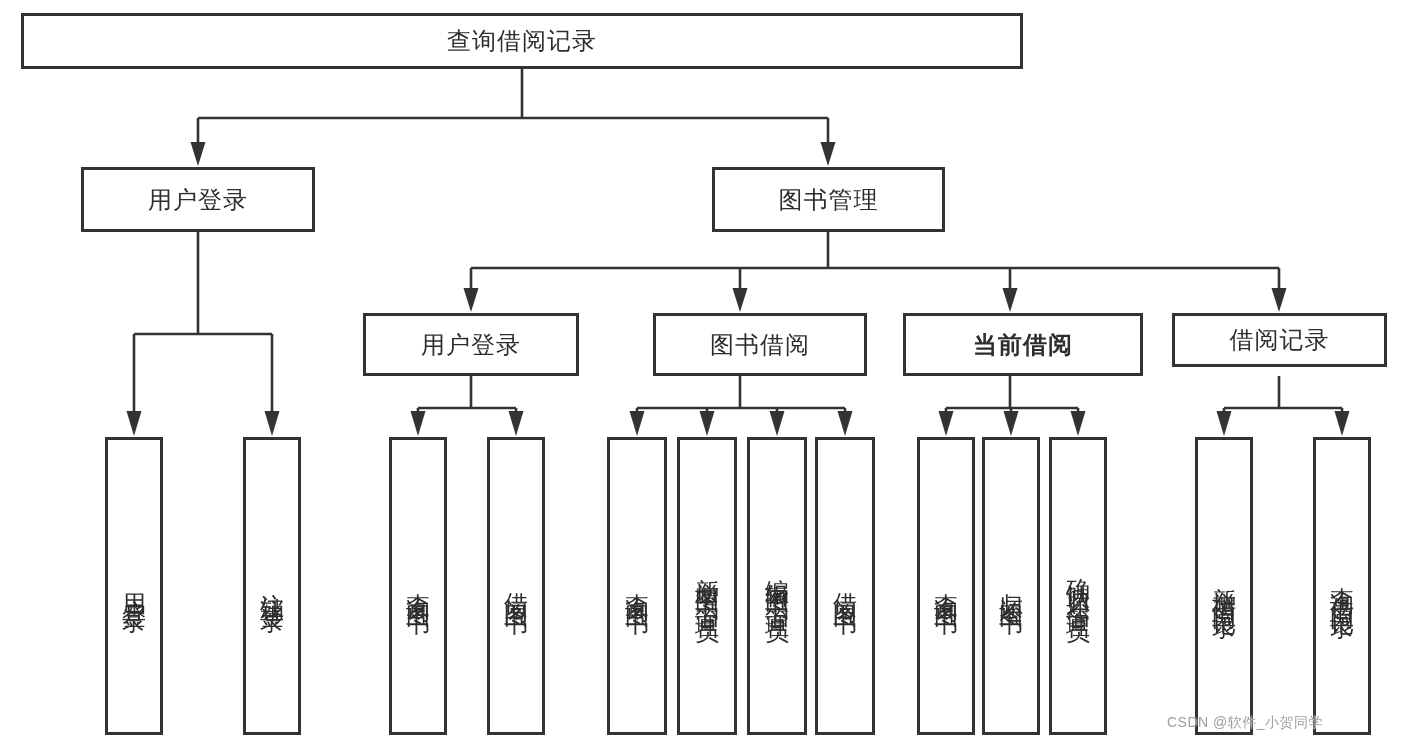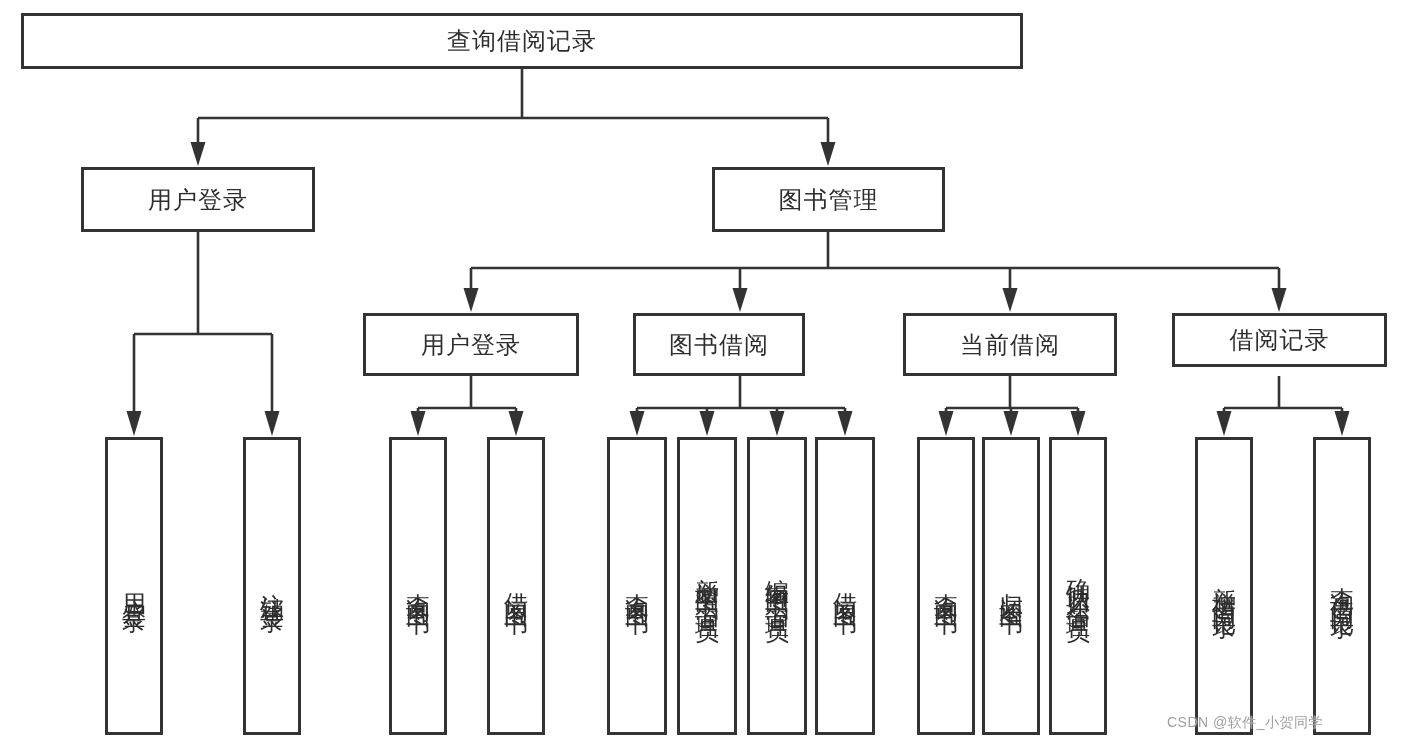--- a/index.html
+++ b/index.html
@@ -103,22 +103,22 @@
       <polygon points="1334.5,411 1349.5,411 1342,436"></polygon>
     </g>
   </svg>
 
   <div class="node" style="left:21px;top:13px;width:1002px;height:56px;">查询借阅记录</div>
 
   <div class="node" style="left:81px;top:167px;width:234px;height:65px;">用户登录</div>
   <div class="node" style="left:712px;top:167px;width:233px;height:65px;text-align:center;">图书管理</div>
 
   <div class="node" style="left:363px;top:313px;width:216px;height:63px;">用户登录</div>
-  <div class="node" style="left:633px;top:313px;width:172px;height:63px;">图书借阅</div>
-  <div class="node" style="left:903px;top:313px;width:214px;height:63px;">当前借阅</div>
+  <div class="node" style="left:653px;top:313px;width:214px;height:63px;">图书借阅</div>
+  <div class="node" style="left:903px;top:313px;width:240px;height:63px;font-weight:bold;">当前借阅</div>
   <div class="node" style="left:1172px;top:313px;width:215px;height:54px;">借阅记录</div>
 
   <div class="node vnode" style="left:105px;top:437px;width:58px;height:298px;">用户登录</div>
   <div class="node vnode" style="left:243px;top:437px;width:58px;height:298px;">注销登录</div>
 
   <div class="node vnode" style="left:389px;top:437px;width:58px;height:298px;">查询图书</div>
   <div class="node vnode" style="left:487px;top:437px;width:58px;height:298px;">借阅图书</div>
 
   <div class="node vnode" style="left:607px;top:437px;width:60px;height:298px;">查询图书</div>
   <div class="node vnode" style="left:677px;top:437px;width:60px;height:298px;">新增图书（管理员）</div>

